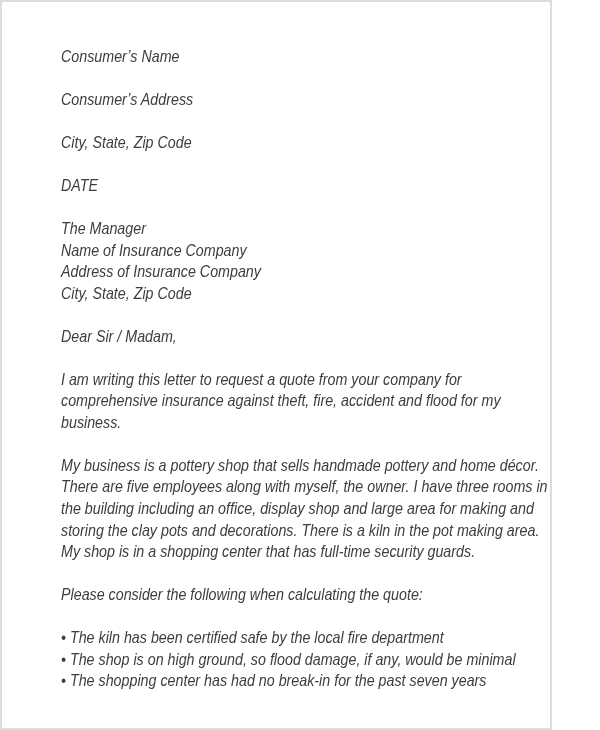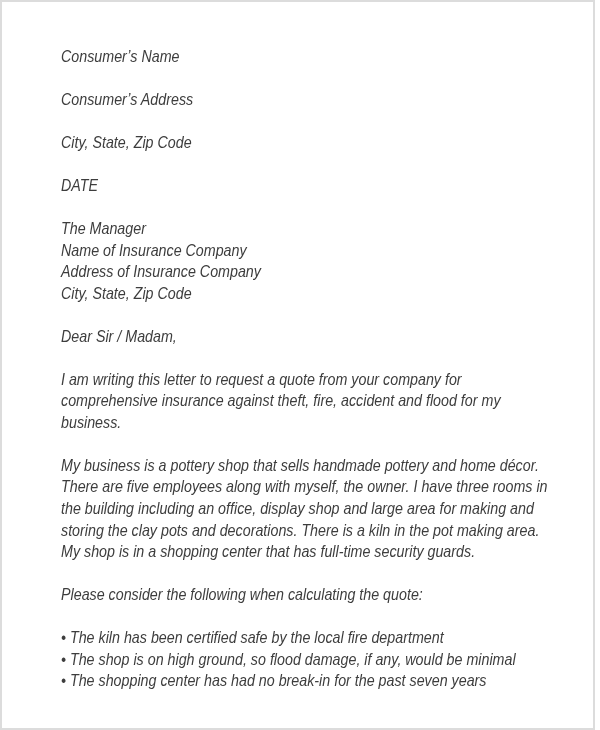--- a/index.html
+++ b/index.html
@@ -1,19 +1,19 @@
 <!DOCTYPE html>
 <html><head>
 <meta charset="utf-8">
 <style>
   html, body { margin: 0; padding: 0; background: #ffffff; }
   body { width: 600px; height: 730px; overflow: hidden; }
   .page {
     position: relative;
-    width: 595px; height: 730px;
+    width: 552px; height: 730px;
     box-sizing: border-box;
     border: 2px solid #dcdcdc;
     border-bottom-width: 2px;
     background: #ffffff;
   }
   .content {
     position: absolute;
     left: 59px; top: 44px;
     width: 570px;
     transform: scaleX(0.865);

